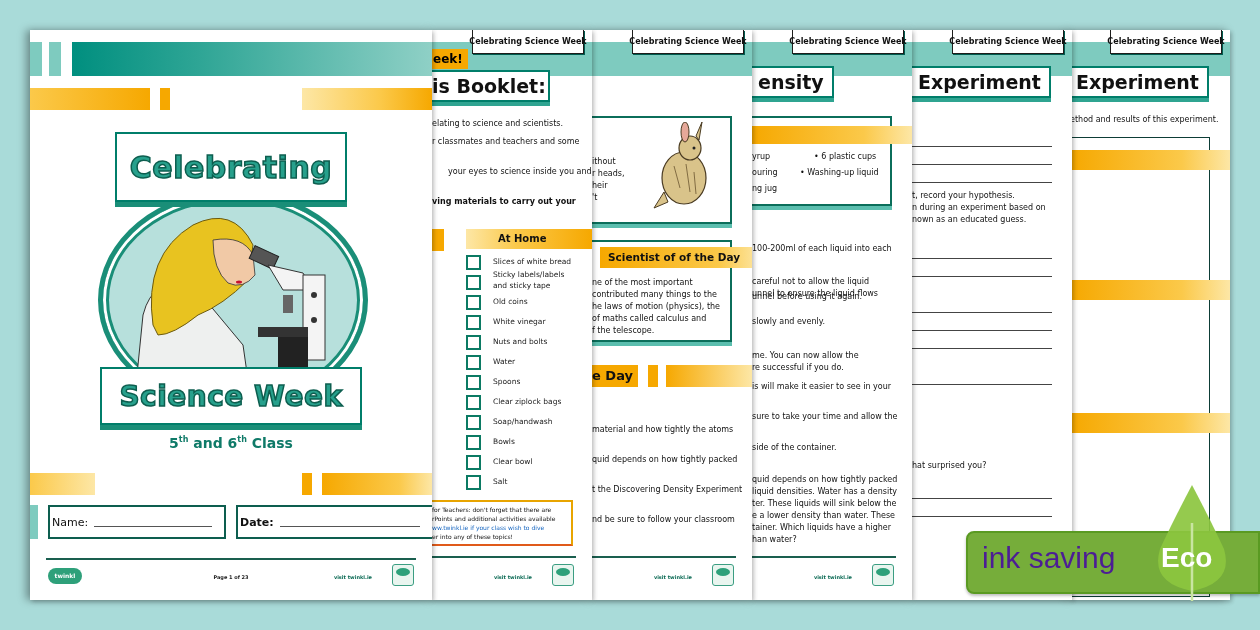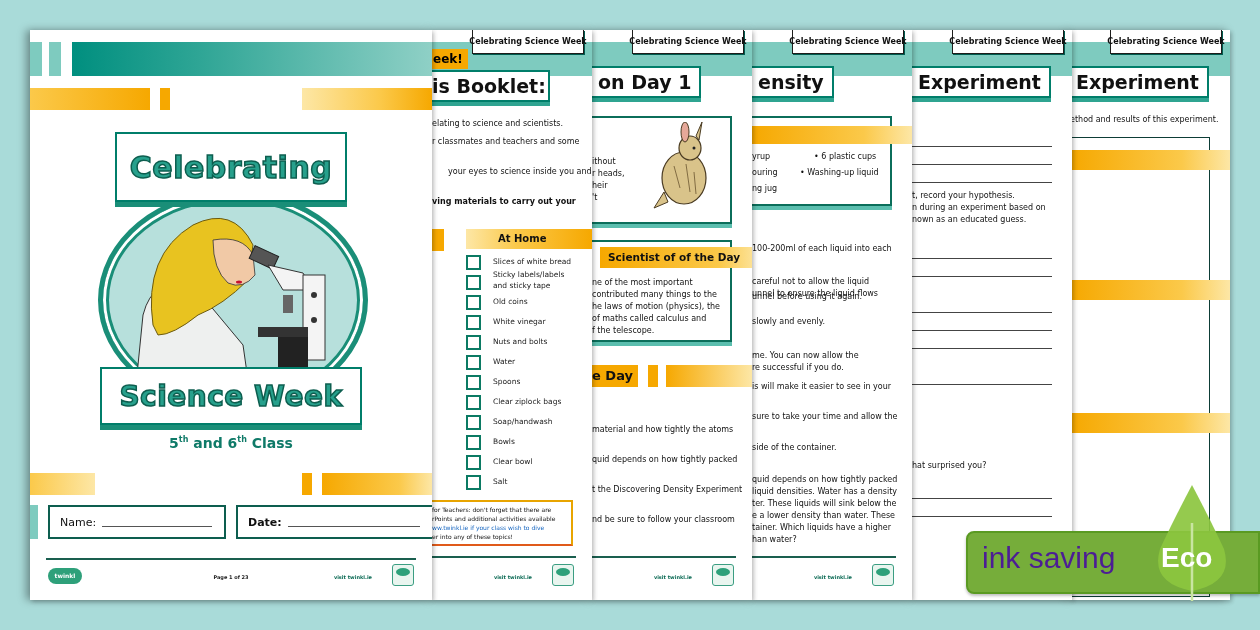--- a/index.html
+++ b/index.html
@@ -34,21 +34,21 @@
   
   #cover { left: 30px; width: 402px; z-index: 1; }
   .cover-band-a { position: absolute; top: 12px; left: 0; width: 12px; height: 34px; background: #7ecbbf; }
   .cover-band-b { position: absolute; top: 12px; left: 19px; width: 12px; height: 34px; background: #7ecbbf; }
   .cover-band-c { position: absolute; top: 12px; left: 42px; right: 0; height: 34px;
     background: linear-gradient(90deg, #008f7f 0%, #2ea595 35%, #8fd0c6 100%); }
   .bubble { font-weight: bold; color: #27a08c; -webkit-text-stroke: 1.5px #0d5e4f; letter-spacing: 0.5px; font-family: "DejaVu Sans", sans-serif; }
   .circle { position: absolute; left: 68px; top: 160px; width: 270px; height: 220px; border-radius: 50%;
     border: 5px solid #1a8e78; box-shadow: inset 0 0 0 3px #fff, inset 0 0 0 6px #1a8e78; background: #b7e0dc; overflow: hidden; }
   .name-box { position: absolute; top: 475px; height: 34px; border: 2px solid #0d5e4f; display: flex; align-items: center;
-    padding-left: 10px; font-size: 11px; color: #111; }
+    padding-left: 2px; font-size: 11px; color: #111; }
   .name-box .line { flex: 1; border-bottom: 1px solid #555; margin: 0 12px 0 6px; height: 10px; }
 
   
   #eco { position: absolute; left: 966px; top: 531px; width: 294px; height: 63px; background: #76ad3a;
     border: 2px solid #5a9a22; border-radius: 8px 0 0 8px; z-index: 30; box-shadow: 0 2px 3px rgba(0,0,0,0.25); }
   #eco .ink { position: absolute; left: 14px; top: 8px; font-size: 30px; color: #4c1d95; font-family: "Liberation Sans", sans-serif; }
   #eco .leaf { position: absolute; left: 186px; top: -50px; width: 76px; height: 118px; }
   #eco .eco-word { position: absolute; left: 193px; top: 9px; font-size: 28px; font-weight: bold; color: #fff; font-family: "Liberation Sans", sans-serif; z-index: 2; }
 </style>
 </head>
@@ -114,21 +114,20 @@
   <div class="txt" style="left:0;top:492px;font-size:8px;">tainer. Which liquids have a higher</div>
   <div class="txt" style="left:0;top:504px;font-size:8px;">han water?</div>
   <div class="footer-line" style="left:0;"></div>
   <div class="footer-url">visit twinkl.ie</div>
   <div class="badge-logo"></div>
 </div>
 
 <div class="page" id="page3" style="left:592px;width:160px;z-index:5;">
   <div class="teal-band light"></div>
   <div class="header-tab" style="left:40px;width:112px;">Celebrating Science Week</div>
-  <div class="title-box" style="left:-4px;top:36px;height:32px;font-size:19px;">on Day 1</div>
   <div class="framebox" style="left:-4px;top:86px;width:144px;height:108px;"></div>
   <div class="txt" style="left:0;top:126px;font-size:8px;">ithout</div>
   <div class="txt" style="left:0;top:138px;font-size:8px;">r heads,</div>
   <div class="txt" style="left:0;top:150px;font-size:8px;">heir</div>
   <div class="txt" style="left:0;top:162px;font-size:8px;">'t</div>
   <svg style="position:absolute;left:58px;top:92px;" width="64" height="92" viewBox="0 0 64 92">
     <ellipse cx="34" cy="56" rx="22" ry="26" fill="#d9c38a" stroke="#4a3b22" stroke-width="1.2"></ellipse>
     <ellipse cx="40" cy="26" rx="11" ry="12" fill="#d9c38a" stroke="#4a3b22" stroke-width="1.2"></ellipse>
     <ellipse cx="35" cy="10" rx="4" ry="10" fill="#e6a899" stroke="#4a3b22" stroke-width="1"></ellipse>
     <path d="M46 14 L52 0 L49 18 Z" fill="#d9c38a" stroke="#4a3b22" stroke-width="1"></path>

